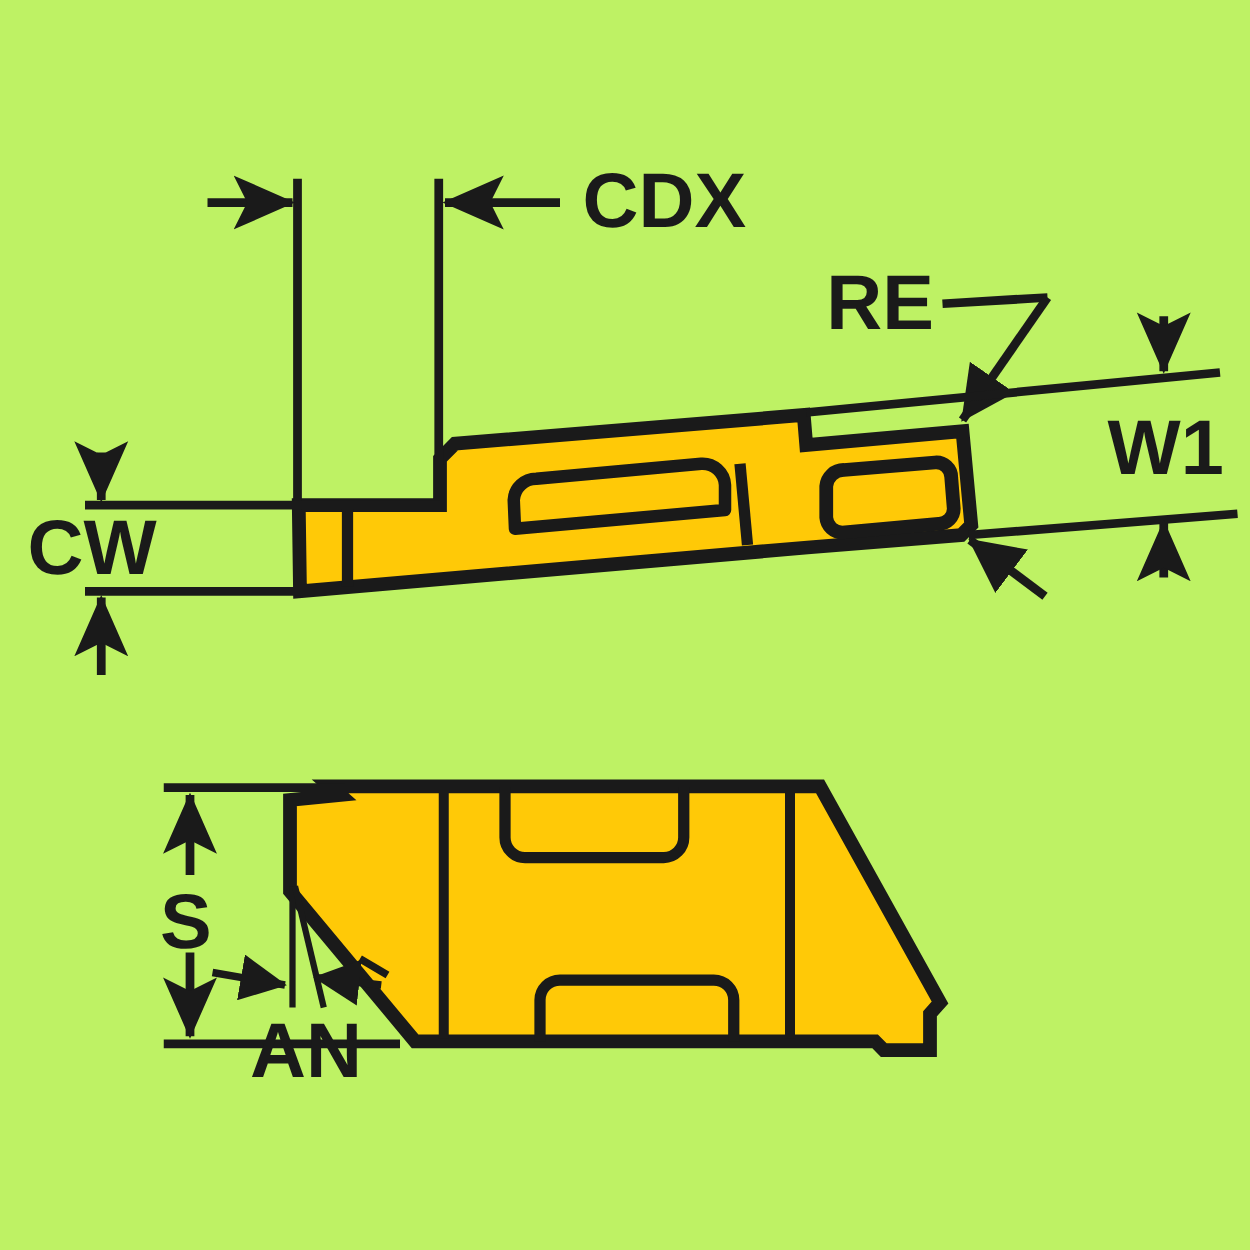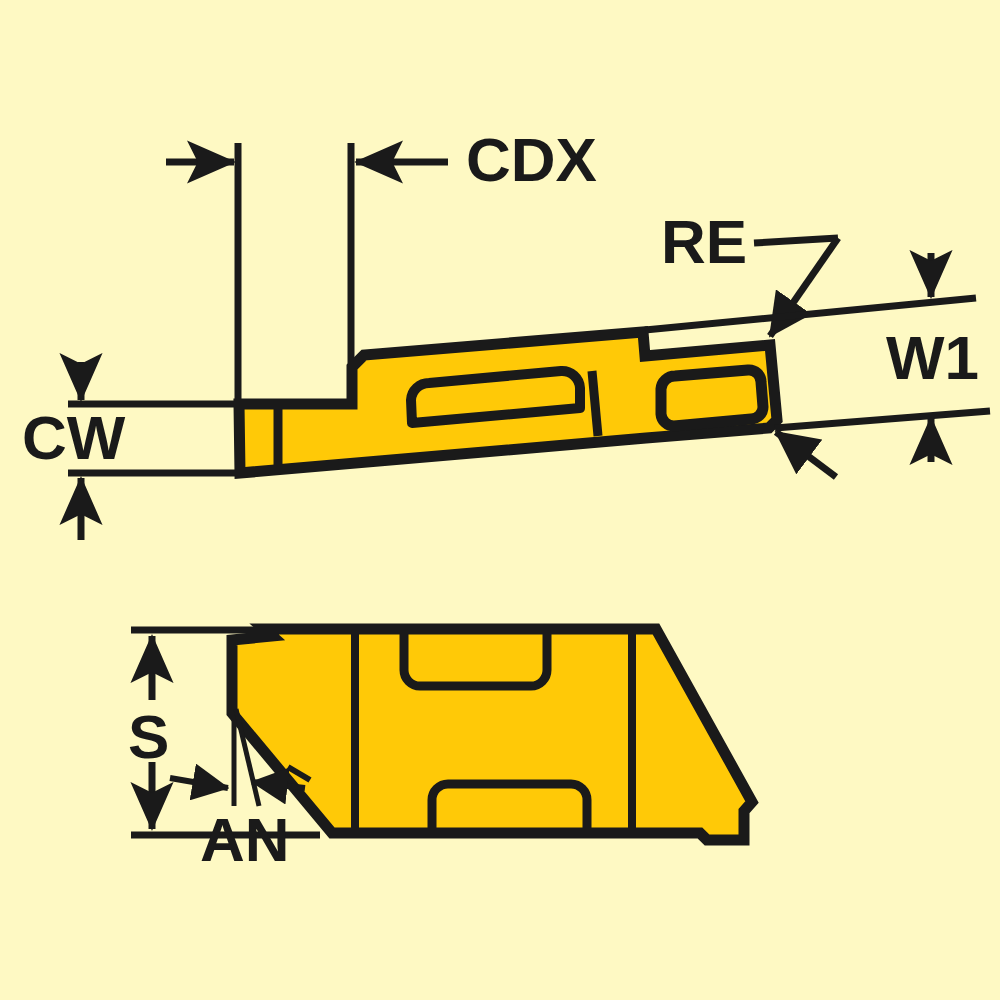--- a/index.html
+++ b/index.html
@@ -10,21 +10,21 @@
   body {
     width: 1000px;
     height: 1000px;
     font-family: "Liberation Sans", sans-serif;
     overflow: hidden;
   }
   #diagram-root {
     position: relative;
     width: 1000px;
     height: 1000px;
-    background: #fef9c3;
+    background: #bef264;
   }
   svg#drawing {
     display: block;
     width: 1000px;
     height: 1000px;
   }
   .dim-label {
     font-family: "Liberation Sans", sans-serif;
     font-weight: bold;
     fill: #1a1a1a;

